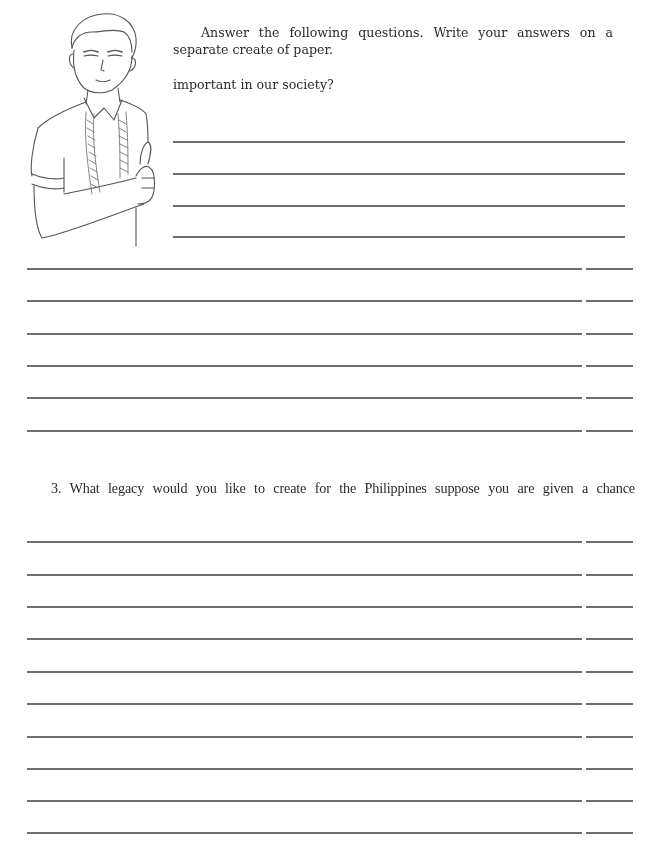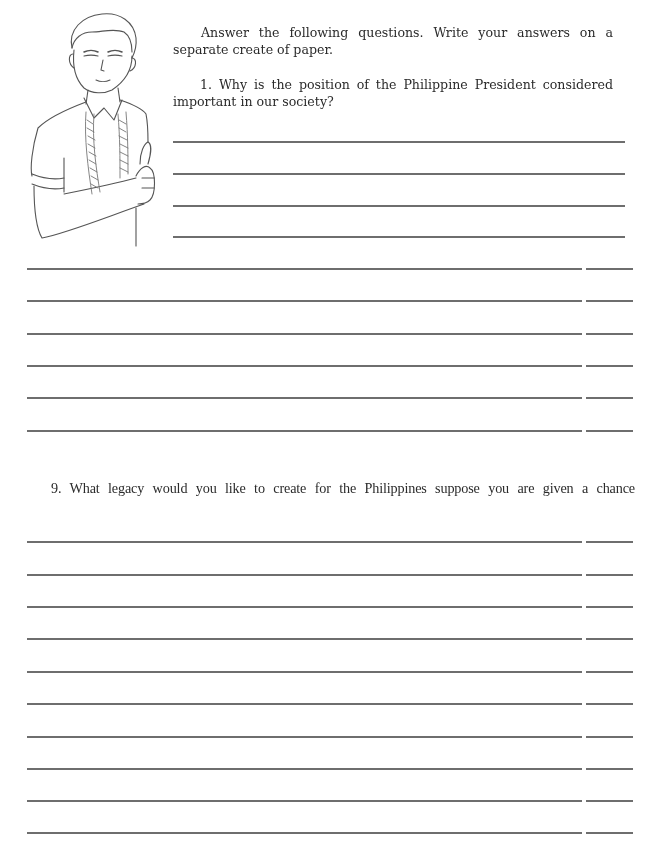--- a/index.html
+++ b/index.html
@@ -78,21 +78,20 @@
       </g>
     </svg>
   </div>
 
   <div class="intro">
     <span class="first">Answer the following questions. Write your answers on a</span>
     <span>separate create of paper.</span>
   </div>
 
   <div class="q1">
-    <span class="first">1. Why is the position of the Philippine President considered</span>
     <span>important in our society?</span>
   </div>
 
   <div class="line q1short" style="top:141px"></div>
   <div class="line q1short" style="top:173px"></div>
   <div class="line q1short" style="top:205px"></div>
   <div class="line q1short" style="top:236px"></div>
 
   <div class="line main" style="top:268px"></div>
     <div class="line short" style="top:268px"></div>
@@ -101,21 +100,21 @@
   <div class="line main" style="top:333px"></div>
     <div class="line short" style="top:333px"></div>
   <div class="line main" style="top:365px"></div>
     <div class="line short" style="top:365px"></div>
   <div class="line main" style="top:397px"></div>
     <div class="line short" style="top:397px"></div>
   <div class="line main" style="top:430px"></div>
     <div class="line short" style="top:430px"></div>
 
   <div class="q2">
-    <span class="first">9. What legacy would you like to create for  the Philippines suppose you are given a chance</span>
+    <span class="first">3. What legacy would you like to create for  the Philippines suppose you are given a chance</span>
   </div>
 
   <div class="line main" style="top:541px"></div>
     <div class="line short" style="top:541px"></div>
   <div class="line main" style="top:574px"></div>
     <div class="line short" style="top:574px"></div>
   <div class="line main" style="top:606px"></div>
     <div class="line short" style="top:606px"></div>
   <div class="line main" style="top:638px"></div>
     <div class="line short" style="top:638px"></div>

